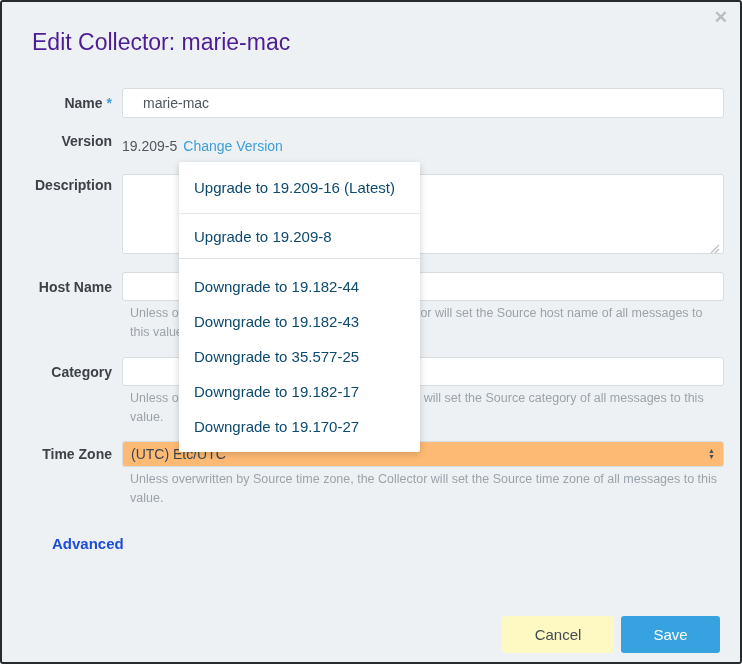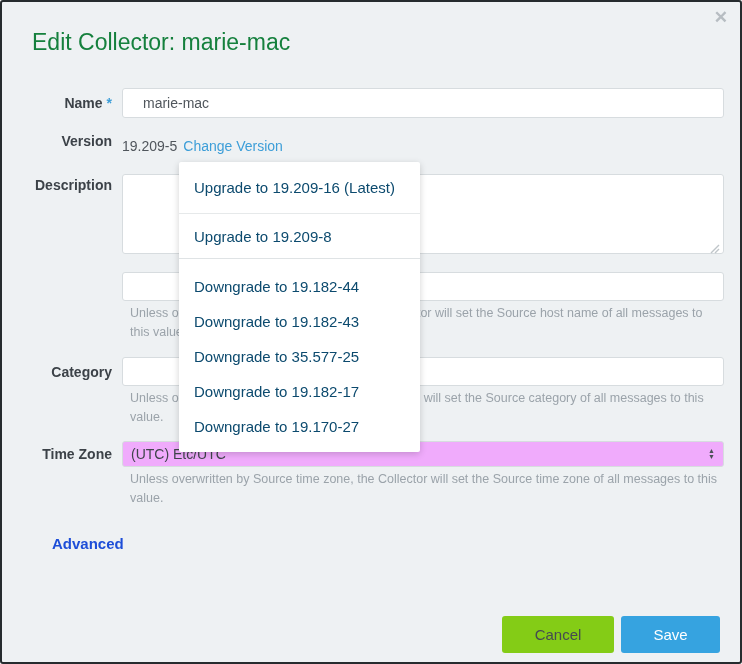--- a/index.html
+++ b/index.html
@@ -8,21 +8,21 @@
     position:relative;
     width:742px;height:664px;
     background:#eef1f3;
     border:2px solid #262b2e;
     border-radius:3px;
     font-family:"Liberation Sans", sans-serif;
     overflow:hidden;
   }
   .dialog-title{
     position:absolute;left:30px;top:27px;
-    font-size:23px;font-weight:400;color:#15803d;margin:0;
+    font-size:23px;font-weight:400;color:#4c1d95;margin:0;
   }
   .close-x{
     position:absolute;right:12px;top:6px;
     font-size:17px;font-weight:700;color:#b7bdc2;
     cursor:pointer;line-height:20px;
   }
   .flabel{
     position:absolute;left:0;width:110px;
     display:flex;align-items:center;justify-content:flex-end;
     font-size:14px;font-weight:700;color:#3c4248;
@@ -47,37 +47,37 @@
     position:absolute;left:120px;top:136px;
     font-size:14px;color:#50565c;
   }
   .version-link{color:#3d9ed8;margin-left:6px;cursor:pointer;}
   .help{
     position:absolute;left:128px;width:592px;
     font-size:12.5px;line-height:1.5;color:#9ba3aa;
   }
   .tz-select{
     position:absolute;left:120px;top:439px;width:602px;height:26px;
-    background:#f0abfc;border:1px solid #d7dcdf;border-radius:3px;
+    background:#fdba74;border:1px solid #d7dcdf;border-radius:3px;
     display:flex;align-items:center;justify-content:space-between;
     padding:0 8px;font-size:14px;color:#3f454b;cursor:pointer;
   }
   .stepper{display:flex;flex-direction:column;align-items:center;color:#4a5056;}
   .stepper span{font-size:7px;line-height:6px;}
   .advanced{
     position:absolute;left:50px;top:533px;
     font-size:15px;font-weight:700;color:#1d4ed8;
   }
   .btn{
     position:absolute;top:614px;height:37px;
     display:flex;align-items:center;justify-content:center;
     font-family:"Liberation Sans", sans-serif;
     font-size:15px;border:none;border-radius:3px;cursor:pointer;
   }
-  .btn-cancel{left:500px;width:112px;background:#84cc16;color:#454b51;}
+  .btn-cancel{left:500px;width:112px;background:#fef9c3;color:#454b51;}
   .btn-save{left:619px;width:99px;background:#36a3e0;color:#ffffff;}
   .menu{
     position:absolute;left:177px;top:160px;width:241px;height:290px;
     background:#ffffff;z-index:20;border-radius:2px;
     box-shadow:0 2px 7px rgba(0,0,0,0.18);
   }
   .menu-item{
     display:flex;align-items:center;padding-left:15px;
     font-size:15px;color:#0c4a6e;cursor:pointer;
   }
@@ -107,20 +107,21 @@
   </div>
 
   <div class="flabel" style="top:172px;height:22px;">Description</div>
   <textarea class="tarea" style=""></textarea>
   <span class="resize-handle">
     <svg width="12" height="12" viewBox="0 0 12 12">
         <path d="M11 3 L3 11 M11 7 L7 11" stroke="#bfc5c9" stroke-width="1.4" fill="none"></path>
       </svg>
   </span>
 
+  <div class="flabel" style="top:270px;height:29px;">Host Name</div>
   <input class="tinput" style="top: 270px; height: 29px;" value="">
   <div class="help" style="top:302px;">Unless overwritten by Source host name, the Collector will set the Source host name of all messages to this value.</div>
 
   <div class="flabel" style="top:355px;height:29px;">Category</div>
   <input class="tinput" style="top: 355px; height: 29px;" value="">
   <div class="help" style="top:387px;">Unless overwritten by Source category, the Collector will set the Source category of all messages to this value.</div>
 
   <div class="flabel" style="top:438px;height:27px;padding-left:31px;">Time Zone</div>
   <div class="tz-select">
     <span>(UTC) Etc/UTC</span>

